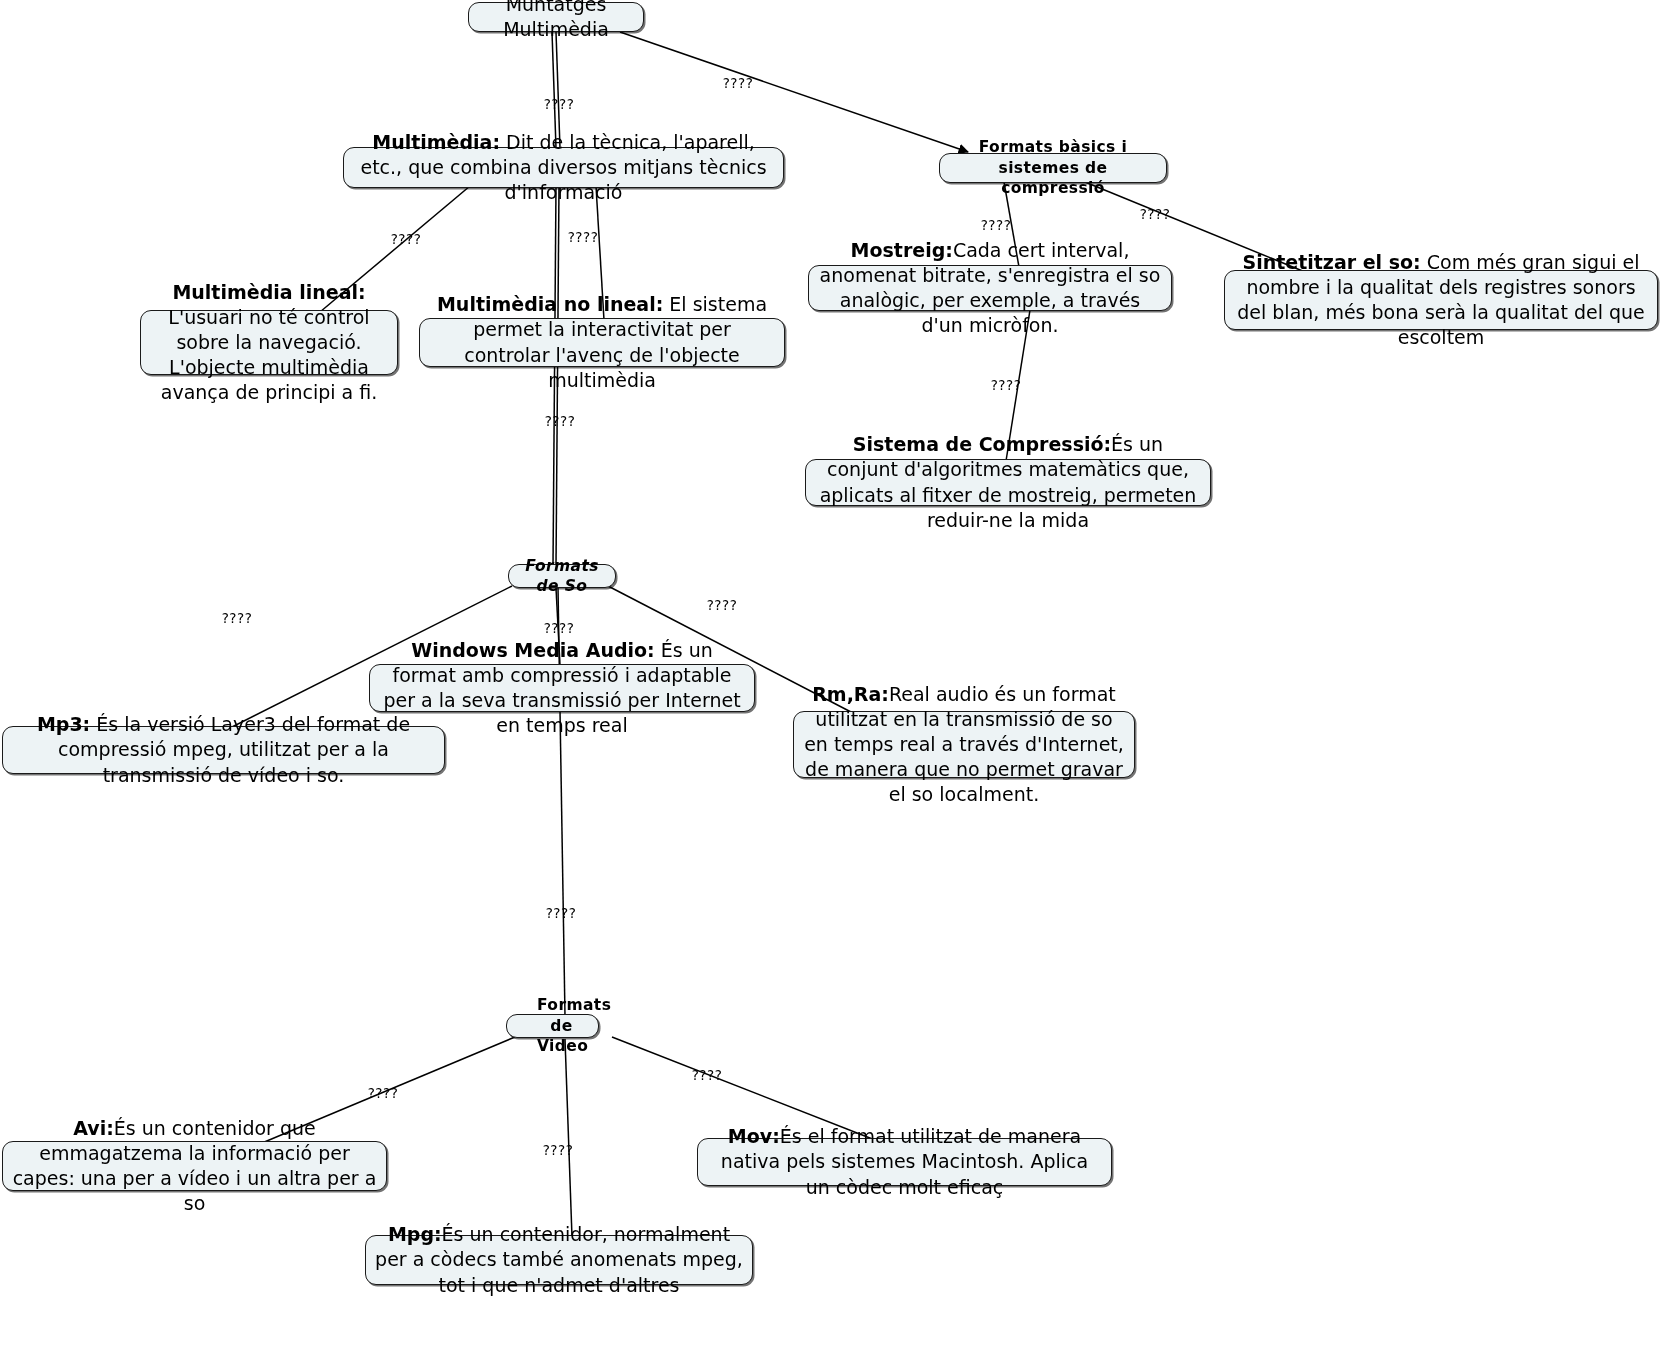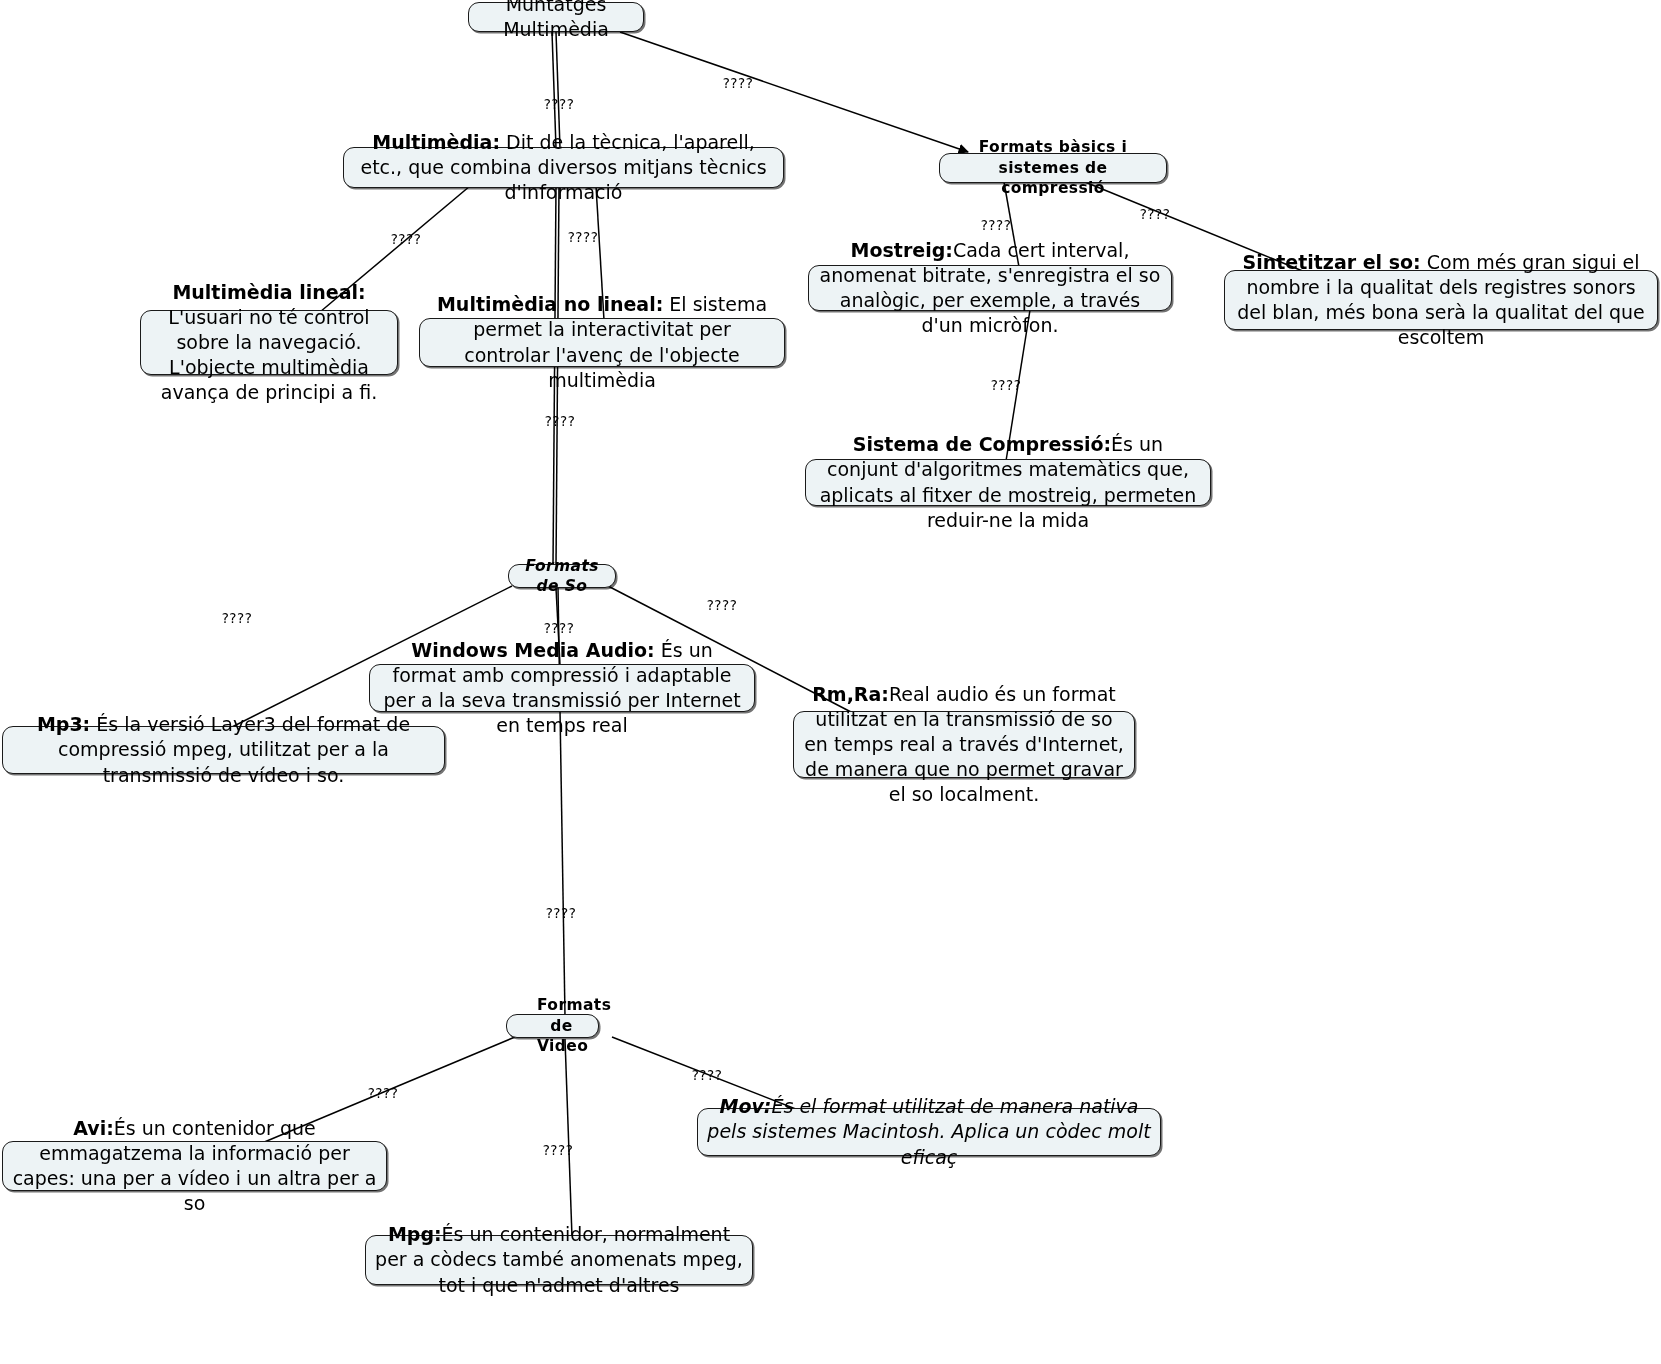--- a/index.html
+++ b/index.html
@@ -178,17 +178,17 @@
   </div>
 
   <div class="node desc-node" style="left:2px; top:1141px; width:385px; height:50px;">
     <span class="inner"><b>Avi:</b><span>És un contenidor que emmagatzema la informació per capes: una per a vídeo i un altra per a so</span></span>
   </div>
 
   <div class="node desc-node" style="left:365px; top:1235px; width:388px; height:50px;">
     <span class="inner"><b>Mpg:</b><span>És un contenidor, normalment per a còdecs també anomenats mpeg, tot i que n'admet d'altres</span></span>
   </div>
 
-  <div class="node desc-node" style="left:697px; top:1108px; width:464px; height:48px;font-style:italic;">
+  <div class="node desc-node" style="left:697px; top:1138px; width:415px; height:48px;">
     <span class="inner"><b>Mov:</b><span>És el format utilitzat de manera nativa pels sistemes Macintosh. Aplica un còdec molt eficaç</span></span>
   </div>
 
 </div>
 
 </body></html>

